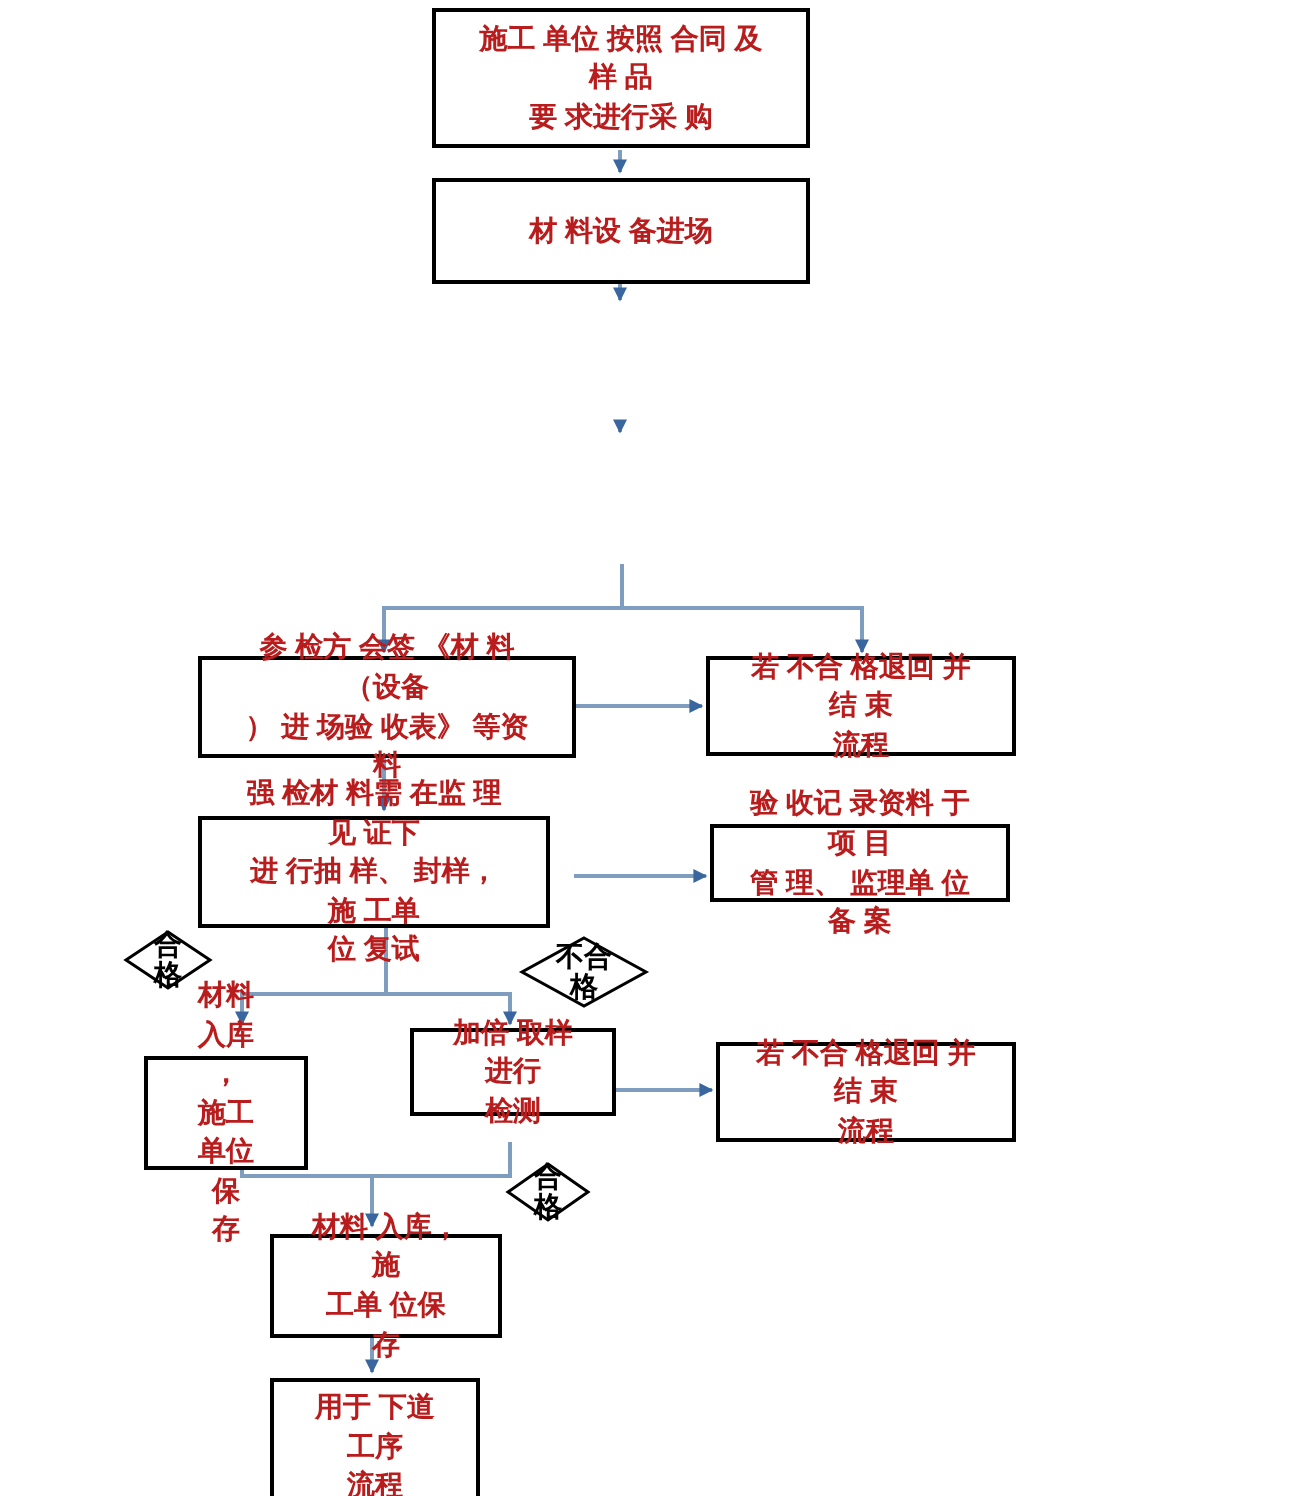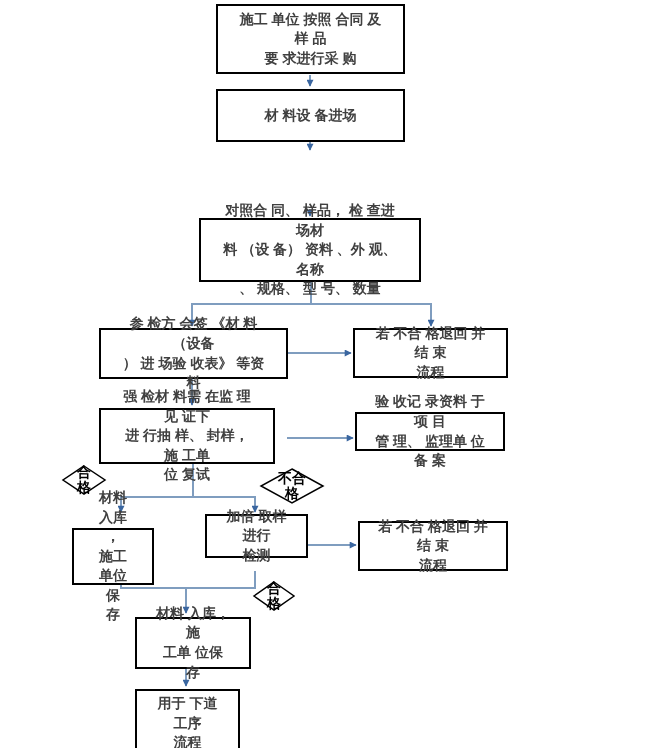--- a/index.html
+++ b/index.html
@@ -9,21 +9,21 @@
     background:#ffffff;
     font-family:"Liberation Sans","DejaVu Sans",sans-serif;
     overflow:hidden;
   }
   .layer{position:absolute;left:0;top:0;}
   .node{
     position:absolute;
     box-sizing:border-box;
     border:2px solid #000000;
     background:#ffffff;
-    color:#404040;
+    color:#b91c1c;
     font-weight:bold;
     font-size:14px;
     line-height:1.4;
     display:flex;
     align-items:center;
     justify-content:center;
     text-align:center;
     white-space:pre-line;
     padding:1px 18px;
   }
@@ -86,23 +86,20 @@
       <polygon points="274,582 294,596 274,610 254,596"></polygon>
     </g>
   </svg>
 
   <div class="node" style="left:216px;top:4px;width:189px;height:70px">施工 单位 按照 合同 及样 品
 要 求进行采 购</div>
 
   <div class="node" style="left:216px;top:89px;width:189px;height:53px">材 料设 备进场</div>
 
 
-  <div class="node" style="left:199px;top:218px;width:222px;height:64px">对照合 同、 样品， 检 查进 场材
-料 （设 备） 资料 、外 观、 名称
-、 规格、 型 号、 数量</div>
 
   <div class="node" style="left:99px;top:328px;width:189px;height:51px">参 检方 会签 《材 料 （设备
 ） 进 场验 收表》 等资 料</div>
 
   <div class="node" style="left:353px;top:328px;width:155px;height:50px">若 不合 格退回 并结 束
 流程</div>
 
   <div class="node" style="left:99px;top:408px;width:176px;height:56px">强 检材 料需 在监 理见 证下
 进 行抽 样、 封样， 施 工单
 位 复试</div>

